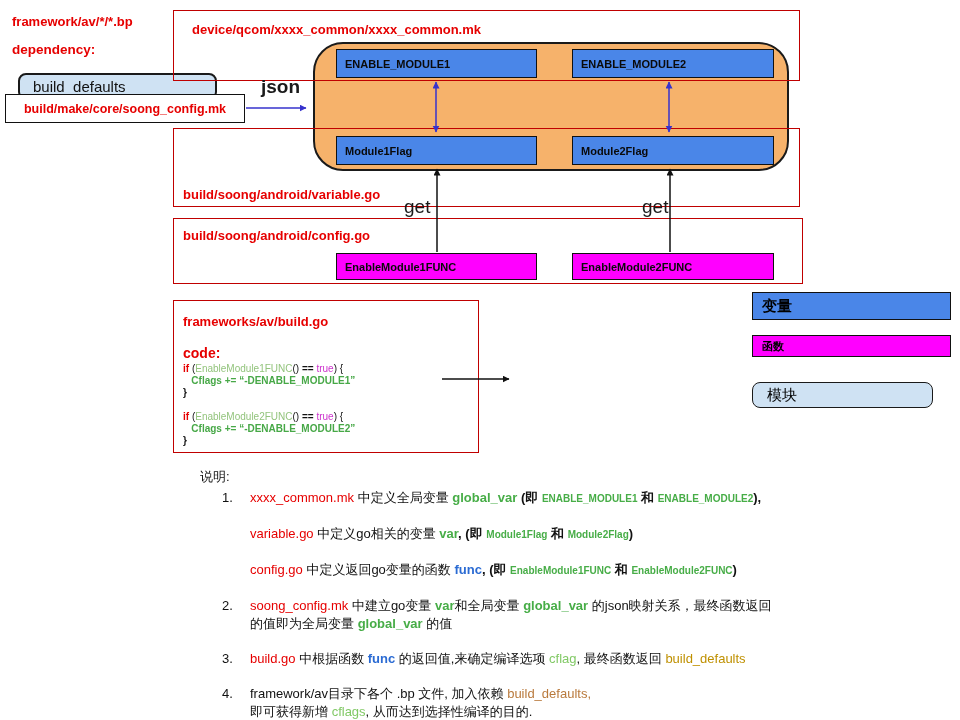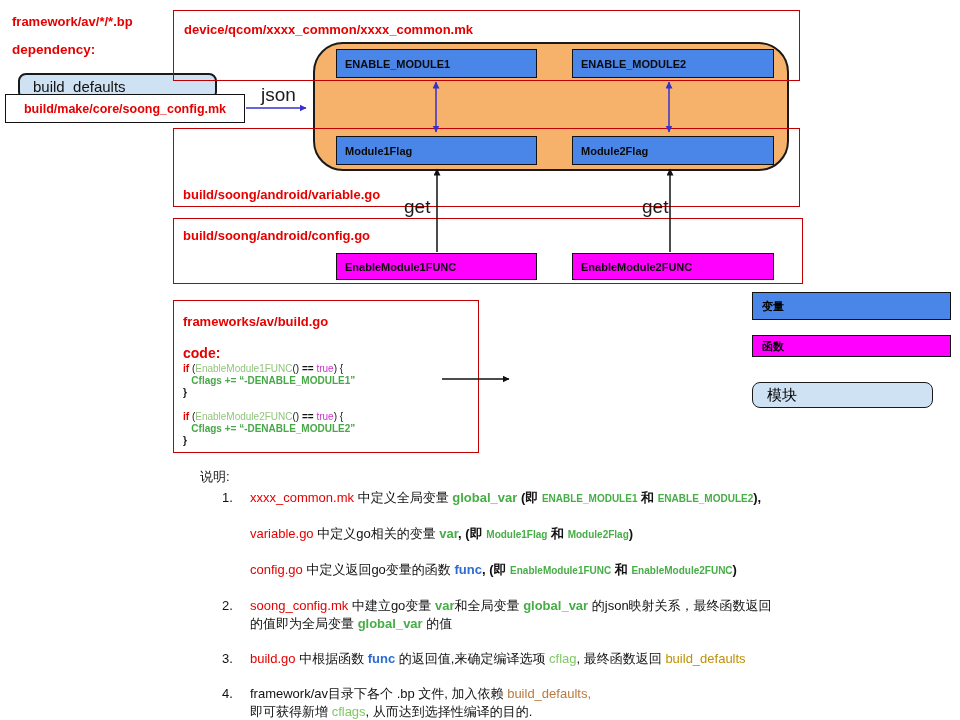--- a/index.html
+++ b/index.html
@@ -5,21 +5,21 @@
   * { margin:0; padding:0; box-sizing:border-box; }
   html,body { background:#ffffff; }
   .stage {
     position:relative; width:960px; height:720px; background:#fff; overflow:hidden;
     font-family:"Liberation Sans", sans-serif; color:#000;
   }
   
   .redbox { position:absolute; border:1px solid #c00000; background:transparent; z-index:2; }
   .red-label { position:absolute; color:#e60000; font-weight:bold; font-size:13px; white-space:nowrap; }
   #device-box   { left:173px; top:10px;  width:627px; height:71px; }
-  #device-box .red-label { left:10px; top:11px; }
+  #device-box .red-label { left:18px; top:11px; }
   #variable-box { left:173px; top:128px; width:627px; height:79px; }
   #variable-box .red-label { left:9px; bottom:4px; }
   #config-box   { left:173px; top:218px; width:630px; height:66px; }
   #config-box .red-label { left:9px; top:9px; }
 
   
   #orange-rect { position:absolute; left:313px; top:42px; width:476px; height:129px;
     background:#f6b26b; border:2px solid #1a1a1a; border-radius:30px; z-index:1; }
 
   
@@ -34,21 +34,21 @@
   #func-1      { left:336px; top:253px; width:201px; height:27px; }
   #func-2      { left:572px; top:253px; width:202px; height:27px; }
 
   
   #soong-box { position:absolute; left:5px; top:94px; width:240px; height:29px; z-index:3;
     background:#fff; border:1px solid #111; display:flex; align-items:center; justify-content:center; }
   #soong-box span { color:#e60000; font-weight:bold; font-size:12.5px; white-space:nowrap; }
 
   
   .free-label { position:absolute; font-size:19px; color:#1a1a1a; z-index:5; }
-  #json-label { left:261px; top:84px; }
+  #json-label { left:261px; top:76px;font-weight:bold; }
   #get-label-1 { left:404px; top:196px; }
   #get-label-2 { left:642px; top:196px; }
 
   
   #buildgo-box { position:absolute; left:173px; top:300px; width:306px; height:153px;
     border:1px solid #c00000; z-index:2; }
   #buildgo-title { position:absolute; left:9px; top:13px; color:#e60000; font-weight:bold; font-size:13px; }
   #code-label { position:absolute; left:9px; top:44px; color:#e60000; font-weight:bold; font-size:14px; }
   #code-block { position:absolute; left:9px; top:62px; right:4px; }
   .code-line { font-size:10px; line-height:12px; white-space:pre; }
@@ -59,21 +59,21 @@
     border:1px solid #c00000; z-index:2; }
   #bp-title { position:absolute; left:12px; top:14px; color:#e60000; font-weight:bold; font-size:13px; }
   #dependency-label { position:absolute; left:12px; top:42px; color:#e60000; font-weight:bold; font-size:13.5px; }
   #build-defaults-box { position:absolute; left:18px; top:73px; width:199px; height:27px;
     background:#cfe2f3; border:2px solid #1a1a1a; border-radius:8px;
     display:flex; align-items:center; padding-left:13px; font-size:15px; color:#111; }
 
   
   .legend-box { position:absolute; z-index:2; display:flex; align-items:center; border:1px solid #111; }
   #legend-variable { left:752px; top:292px; width:199px; height:28px; background:#4a86e8;
-    font-size:11px; font-weight:bold; padding-left:9px; }
+    font-size:15px; font-weight:bold; padding-left:9px; }
   #legend-function { left:752px; top:335px; width:199px; height:22px; background:#ff00ff;
     font-size:11px; font-weight:bold; padding-left:9px; }
   #legend-module   { left:752px; top:382px; width:181px; height:26px; background:#cfe2f3;
     border:1.5px solid #1a1a1a; border-radius:8px; font-size:15px; padding-left:14px; }
 
   
   #notes { position:absolute; left:200px; top:468px; width:580px; font-size:13px; color:#111; z-index:2; }
   #notes-title { line-height:18px; }
   #notes-rows { padding-left:22px; margin-top:3px; }
   .note-row { display:flex; margin-bottom:17px; }

